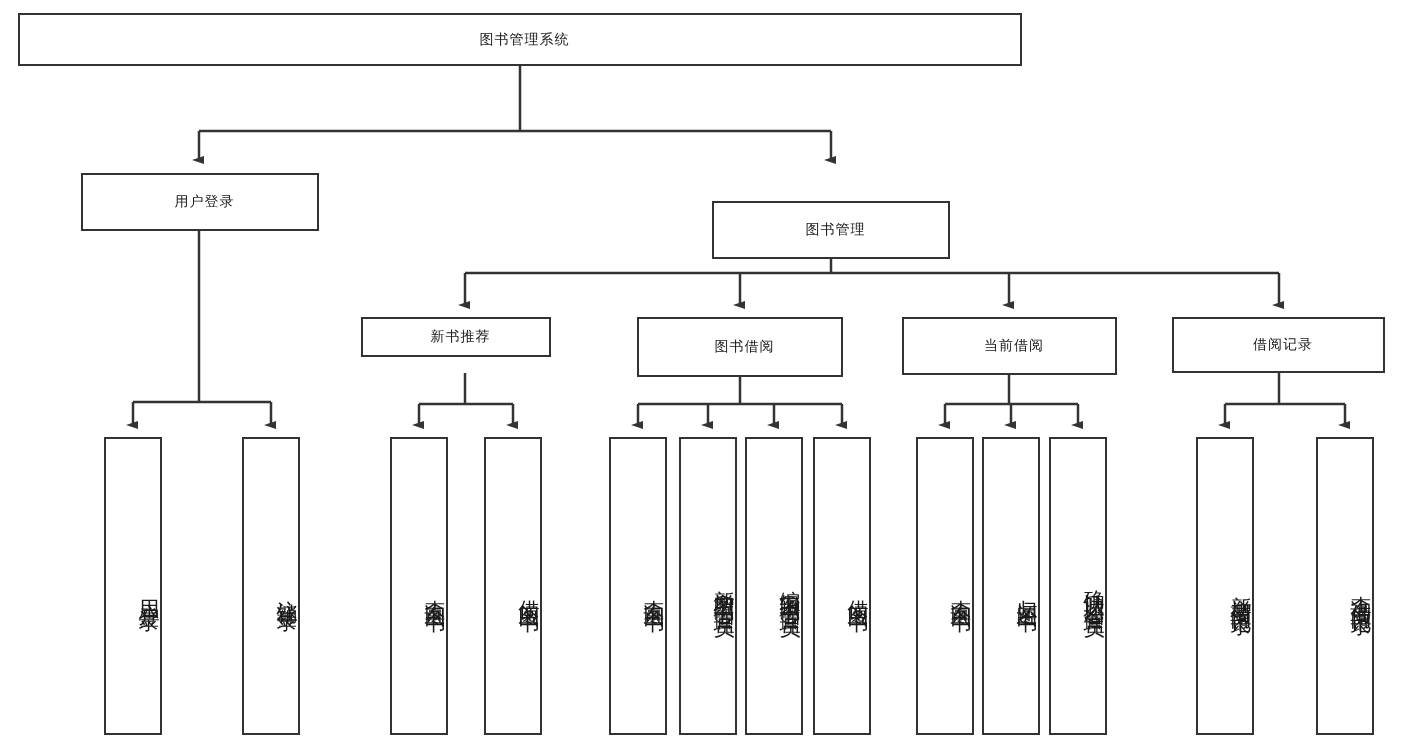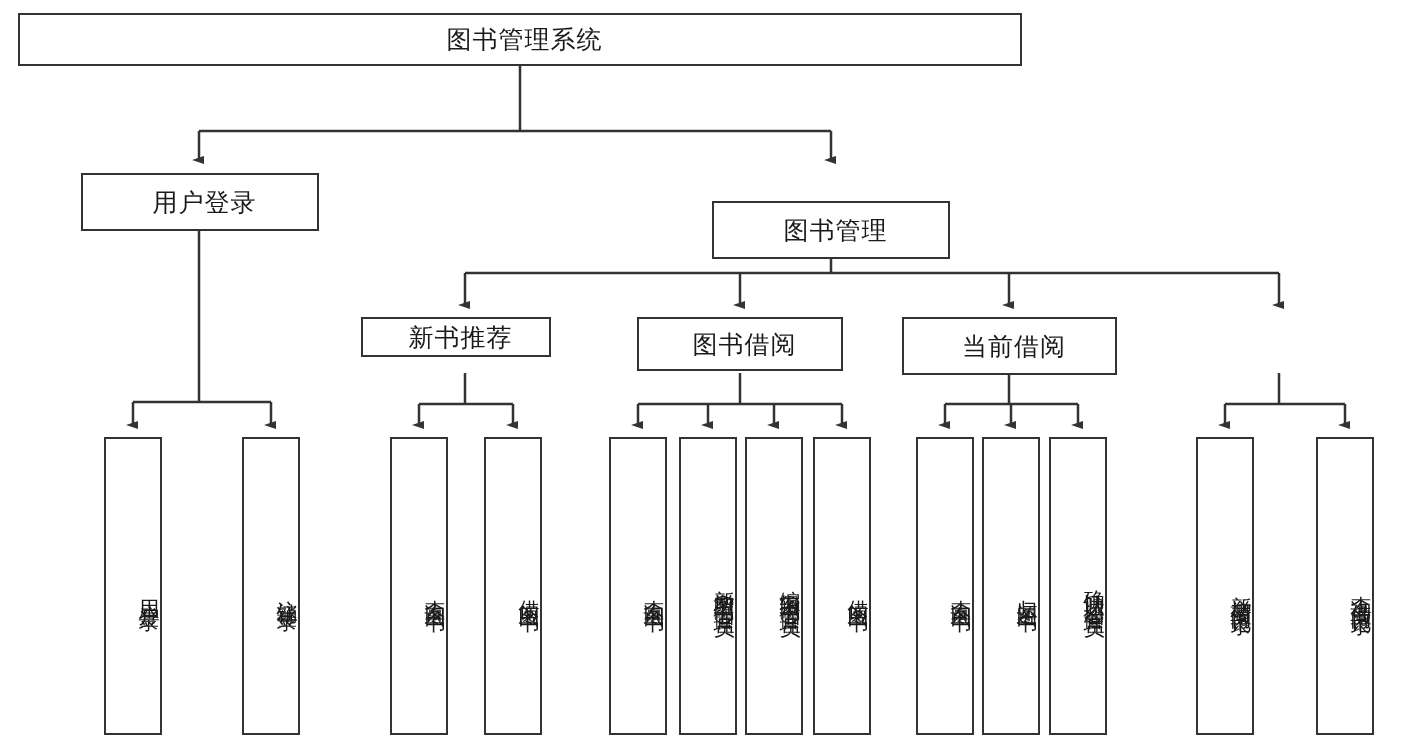--- a/index.html
+++ b/index.html
@@ -29,21 +29,21 @@
     position: absolute;
     box-sizing: border-box;
     border: 2px solid #333333;
     background: #ffffff;
     display: flex;
     align-items: center;
     justify-content: center;
     color: #1a1a1a;
   }
   .node.horiz {
-    font-size: 25px;
+    font-size: 14px;
     letter-spacing: 1px;
     padding-left: 9px;
   }
   .node.vert {
     writing-mode: vertical-rl;
     text-orientation: upright;
     font-size: 21px;
     letter-spacing: 4px;
     padding-top: 10px;
     align-items: flex-start;
@@ -127,25 +127,28 @@
   <div class="node horiz" style="left:81px; top:173px; width:238px; height:58px;">
     <span>用户登录</span>
   </div>
   <div class="node horiz" style="left:712px; top:173px; width:238px; height:58px;margin-top:28px;">
     <span>图书管理</span>
   </div>
 
   <div class="node horiz" style="left:361px; top:317px; width:190px; height:40px;">
     <span>新书推荐</span>
   </div>
-  <div class="node horiz" style="left:637px; top:317px; width:206px; height:54px;">
+  <div class="node horiz" style="left:637px; top:317px; width:206px; height:60px;">
     <span>图书借阅</span>
   </div>
   <div class="node horiz" style="left:902px; top:317px; width:215px; height:58px;">
     <span>当前借阅</span>
+  </div>
+  <div class="node horiz" style="left:1172px; top:317px; width:213px; height:56px;">
+    <span>借阅记录</span>
   </div>
 
   <div class="node vert" style="left:104px; top:437px; width:58px; height:298px;">
     <span class="vlabel">用户登录</span>
   </div>
   <div class="node vert" style="left:242px; top:437px; width:58px; height:298px;">
     <span class="vlabel">注销登录</span>
   </div>
 
   <div class="node vert" style="left:390px; top:437px; width:58px; height:298px;">

